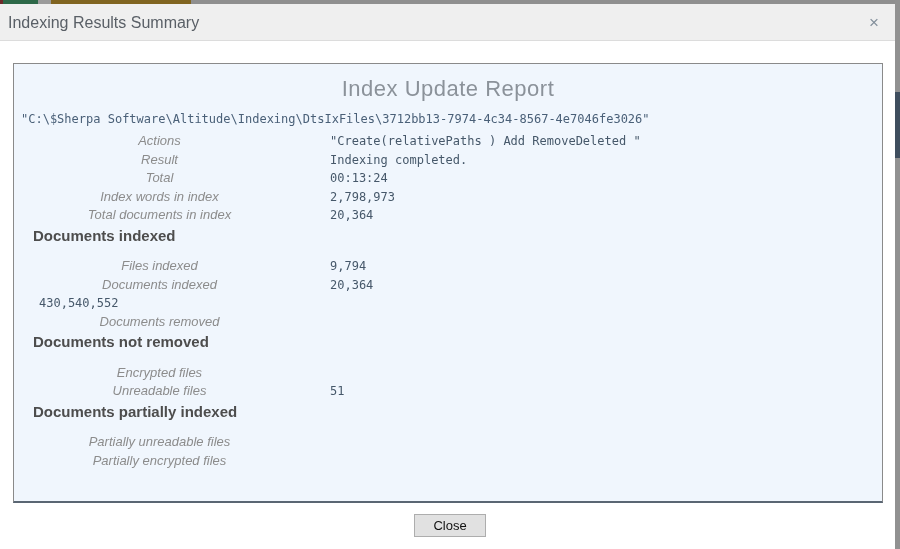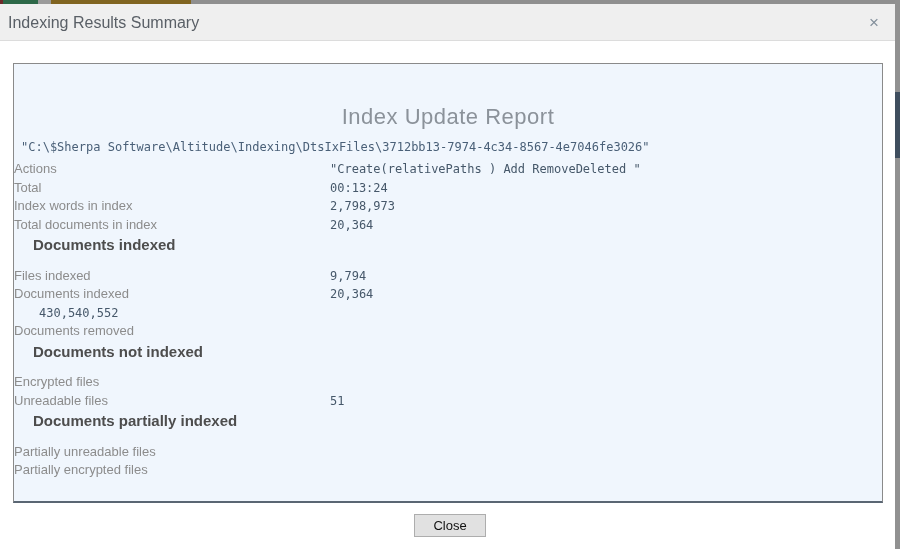--- a/index.html
+++ b/index.html
@@ -21,27 +21,27 @@
                    font-size:16px; color:#595f66; }
   .close-x { position:absolute; right:18px; top:0; line-height:37px; font-size:17px;
              color:#84909c; cursor:pointer; }
 
   
   .right-rail { position:absolute; top:0; right:0; width:5px; height:549px; background:#919191; }
   .rail-thumb { position:absolute; top:92px; left:0; width:5px; height:66px; background:#3f4e5e; }
 
   .panel { position:absolute; left:13px; top:63px; width:870px; height:440px;
            background:#f0f6fd; border:1px solid #8a8a8a; border-bottom:2px solid #5a6673; }
-  .report-title { padding-top:39px; text-align:center; font-size:22px; line-height:27px;
+  .report-title { padding-top:11px; text-align:center; font-size:22px; line-height:27px;
                   color:#8b929a; letter-spacing:0.5px; }
   .path-line { margin-top:9px; padding-left:7px; font-family:"DejaVu Sans Mono", monospace;
                font-size:12px; line-height:17px; color:#4a6078; white-space:pre; }
   .rows { margin-top:4px; }
   .row { display:flex; line-height:18.5px; }
-  .row .lbl { width:291px; text-align:left; font-size:13px; color:#8c8c8c; }
+  .row .lbl { width:291px; text-align:center; font-size:13px; color:#8c8c8c;font-style:italic; }
   .row .val { margin-left:25px; font-family:"DejaVu Sans Mono", monospace;
               font-size:12px; color:#46586a; white-space:pre; }
   .section-header { margin-top:2px; margin-bottom:12px; padding-left:19px;
                     font-size:15px; font-weight:bold; color:#4d4d4d; line-height:18.5px; }
 
   .footer { position:absolute; left:0; top:514px; width:900px; text-align:center; }
   .close-btn { display:inline-block; min-width:50px; height:23px; padding:0 18px;
                background:#e1e1e1; border:1px solid #adadad; font-family:"Liberation Sans",sans-serif;
                font-size:13px; color:#111; line-height:20px; cursor:pointer; }
 </style>
@@ -67,20 +67,22 @@
     <div class="report-title">Index Update Report</div>
     <div class="path-line">"C:\$Sherpa Software\Altitude\Indexing\DtsIxFiles\3712bb13-7974-4c34-8567-4e7046fe3026"</div>
 
     <div class="rows">
 
       <div class="row">
         <span class="lbl">Actions</span>
         <span class="val">"Create(relativePaths ) Add RemoveDeleted "</span>
       </div>
       <div class="row">
+        <span class="lbl">Result</span>
+        <span class="val">Indexing completed.</span>
       </div>
       <div class="row">
         <span class="lbl">Total</span>
         <span class="val">00:13:24</span>
       </div>
       <div class="row">
         <span class="lbl">Index words in index</span>
         <span class="val">2,798,973</span>
       </div>
       <div class="row">
@@ -99,21 +101,21 @@
         <span class="val">20,364</span>
       </div>
       <div class="row">
         <span class="val">430,540,552</span>
       </div>
       <div class="row">
         <span class="lbl">Documents removed</span>
         <span class="val"></span>
       </div>
 
-      <div class="section-header">Documents not indexed</div>
+      <div class="section-header">Documents not removed</div>
 
       <div class="row">
         <span class="lbl">Encrypted files</span>
         <span class="val"></span>
       </div>
       <div class="row">
         <span class="lbl">Unreadable files</span>
         <span class="val">51</span>
       </div>
 

